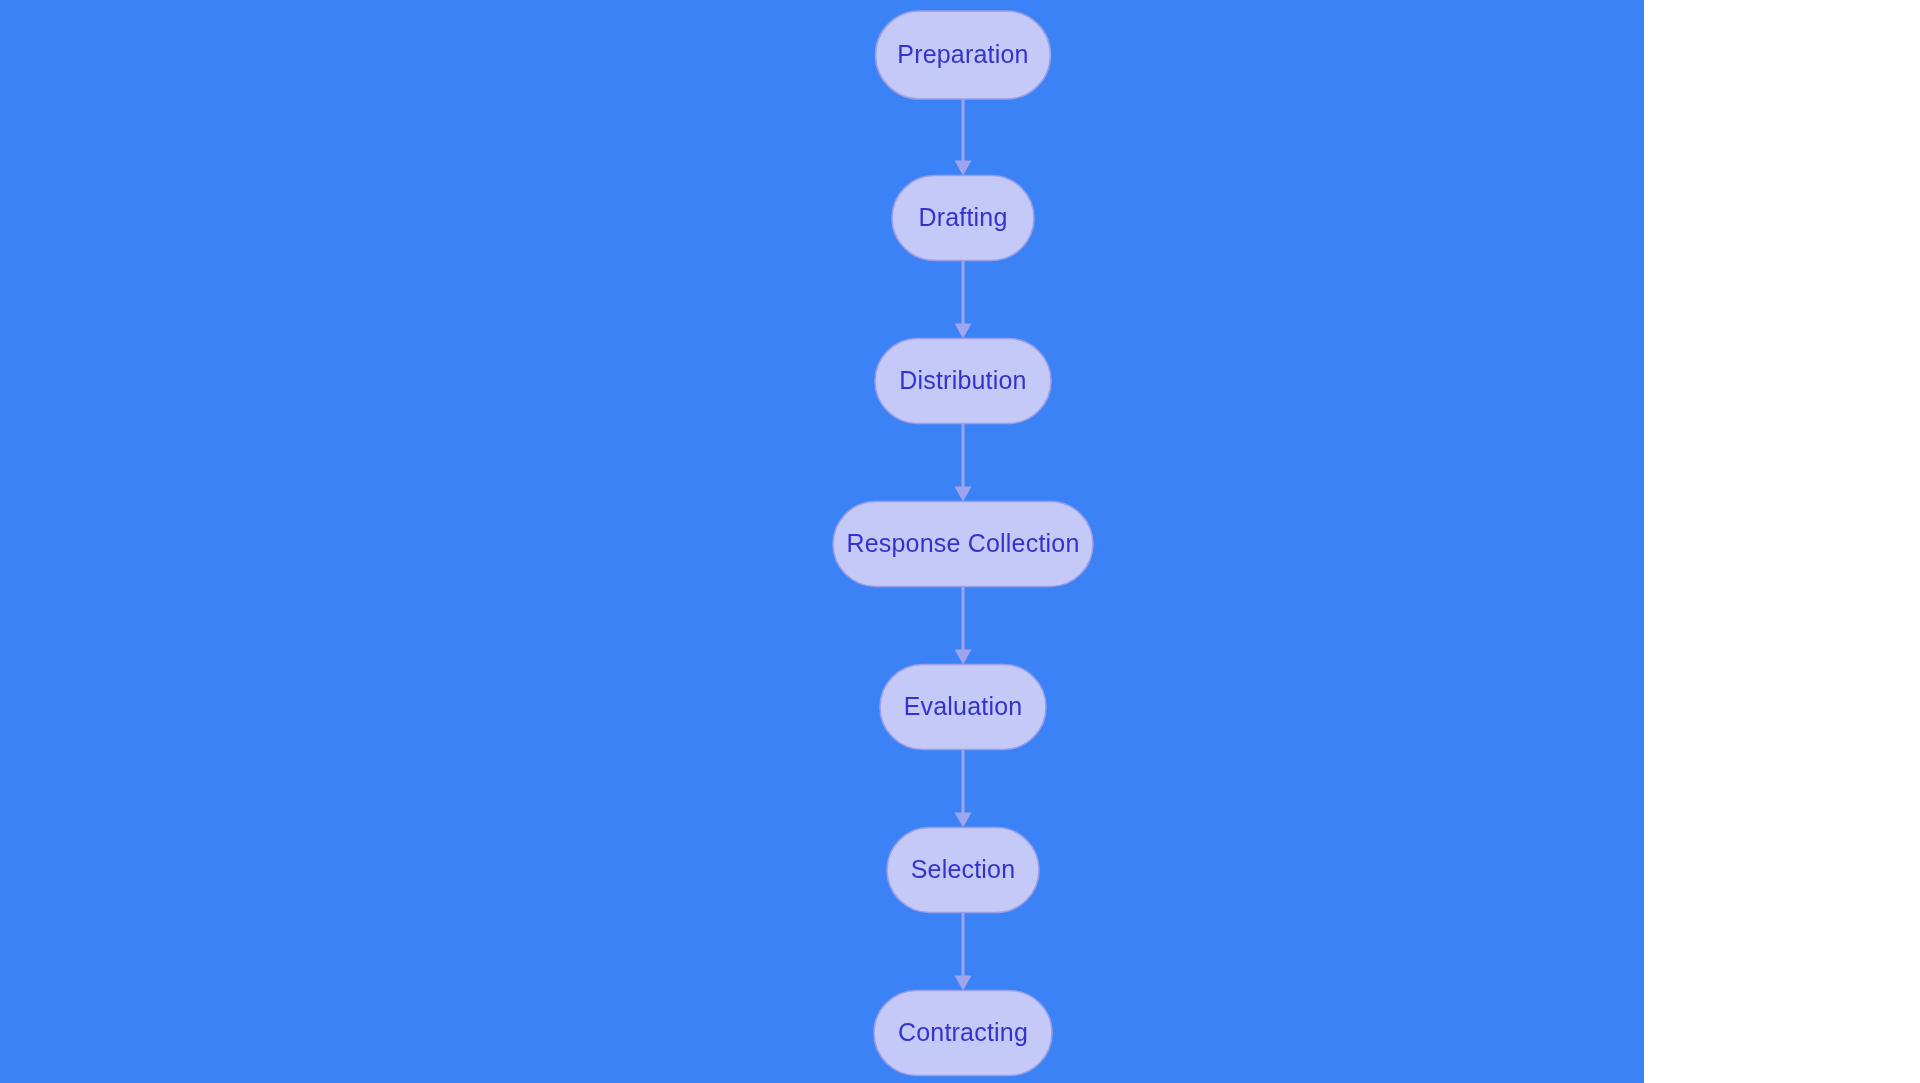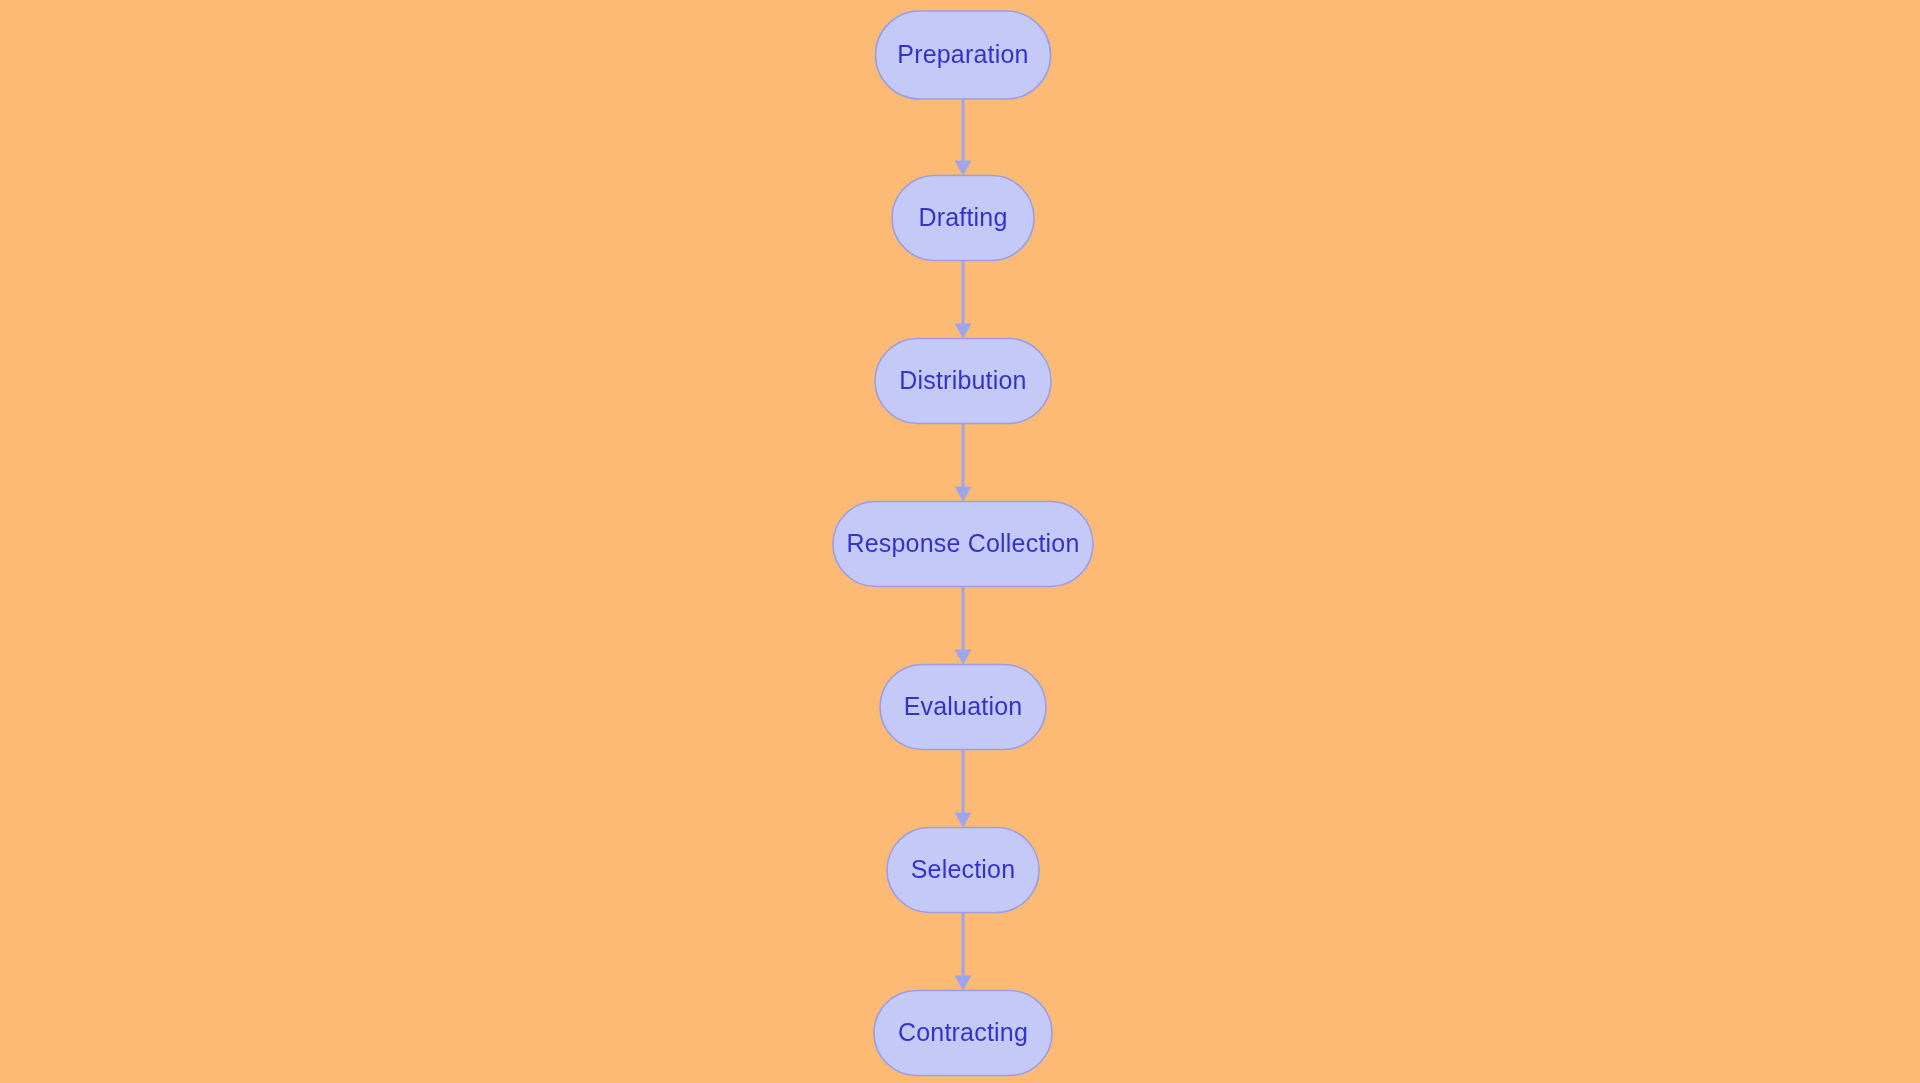--- a/index.html
+++ b/index.html
@@ -8,23 +8,23 @@
     padding: 0;
     background: #ffffff;
     width: 1920px;
     height: 1083px;
     overflow: hidden;
     font-family: "Liberation Sans", sans-serif;
   }
 
   #flow-canvas {
     position: relative;
-    width: 1920px;
+    width: 1644px;
     height: 1083px;
-    background: #fdba74;
+    background: #3b82f6;
   }
 
   #flow-svg {
     position: absolute;
     left: 0;
     top: 0;
     width: 1920px;
     height: 1083px;
     display: block;
   }

